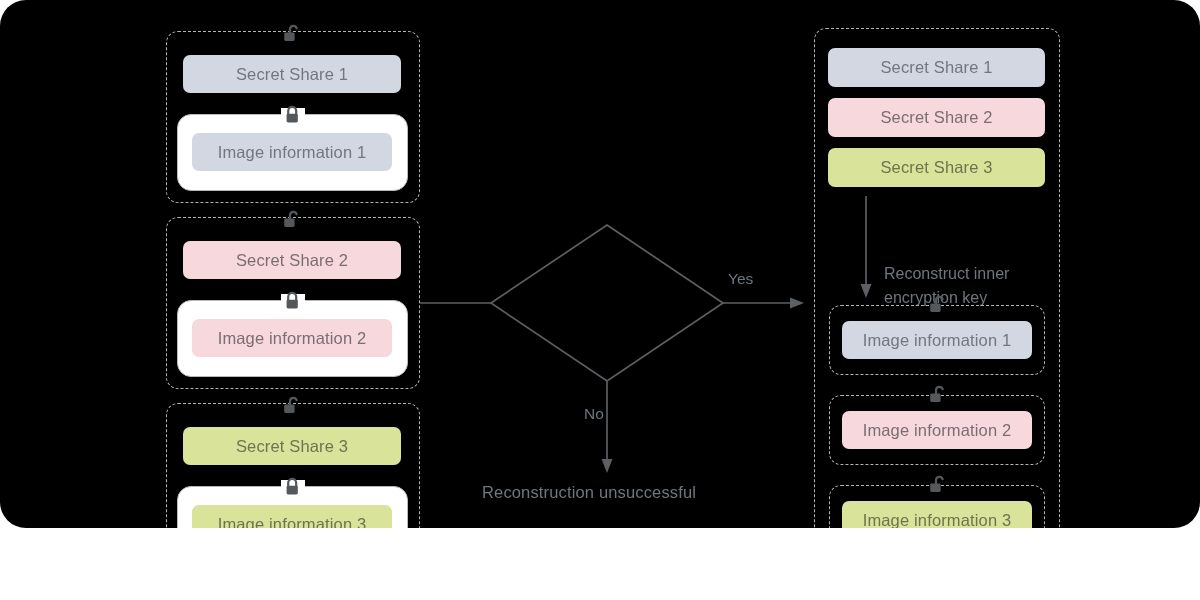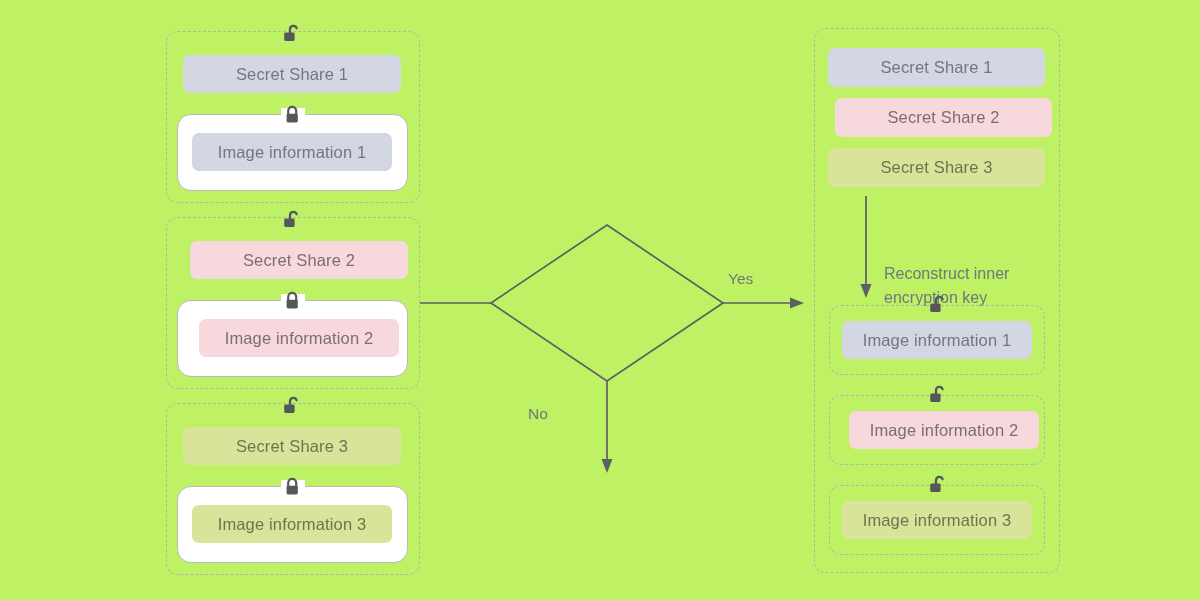--- a/index.html
+++ b/index.html
@@ -6,23 +6,24 @@
     margin: 0;
     padding: 0;
     background: #ffffff;
   }
   body {
     font-family: "Liberation Sans", sans-serif;
   }
   #canvas {
     position: relative;
     width: 1200px;
-    height: 600px;
-    background: #bef264;
+    height: 528px;
+    background: #000000;
     overflow: hidden;
+    border-radius: 26px;
   }
 
   
   .dashed-box {
     position: absolute;
     border: 1.6px dashed #b4b4b4;
     border-radius: 12px;
     box-sizing: border-box;
     background: transparent;
   }
@@ -39,21 +40,21 @@
     box-sizing: border-box;
     display: flex;
     align-items: center;
     justify-content: center;
     font-size: 16.5px;
     color: #70777f;
     letter-spacing: .15px;
     white-space: nowrap;
   }
   .chip.blue  { background: #d3d7e2; }
-  .chip.pink  { background: #f7d8dd; color: #7a6e72; margin-left: 7px; }
+  .chip.pink  { background: #f7d8dd; color: #7a6e72; }
   .chip.green { background: #d9e39a; color: #6f7450; }
 
   .lockwrap {
     position: absolute;
     width: 24px;
     height: 24px;
   }
   .lockwrap svg { display: block; }
 
   .flowtext {
@@ -183,22 +184,23 @@
     <line x1="607" y1="381" x2="607" y2="462" stroke="#5c5f63" stroke-width="1.7"></line>
     <polygon points="607,473 601.5,459 612.5,459" fill="#5c5f63"></polygon>
 
     <line x1="866" y1="196" x2="866" y2="287" stroke="#5c5f63" stroke-width="1.7"></line>
     <polygon points="866,298 860.5,284 871.5,284" fill="#5c5f63"></polygon>
   </svg>
 
 
   <div class="label-sm" style="left:728px; top:270px;">Yes</div>
 
-  <div class="label-sm" style="left:528px; top:405px;">No</div>
-
+  <div class="label-sm" style="left:584px; top:405px;">No</div>
+
+  <div class="flowtext" style="left:482px; top:483px;">Reconstruction unsuccessful</div>
 
   <div class="dashed-box" style="left:814px; top:28px; width:246px; height:545px;"></div>
 
   <div class="chip blue" style="left:828px; top:48px; width:217px; height:39px;">Secret Share 1</div>
 
   <div class="chip pink" style="left:828px; top:98px; width:217px; height:39px;">Secret Share 2</div>
 
   <div class="chip green" style="left:828px; top:148px; width:217px; height:39px;">Secret Share 3</div>
 
   <div class="multiline" style="left:884px; top:214px;">Reconstruct inner

